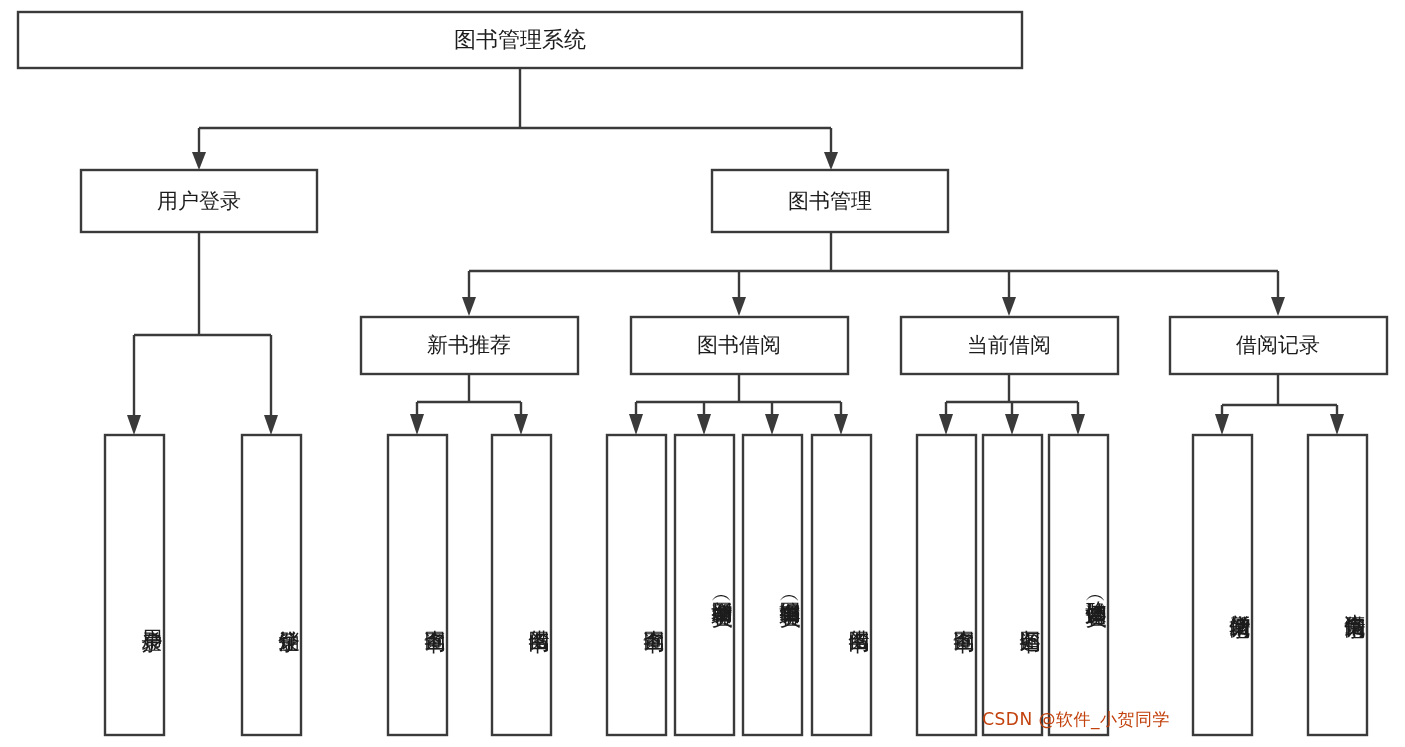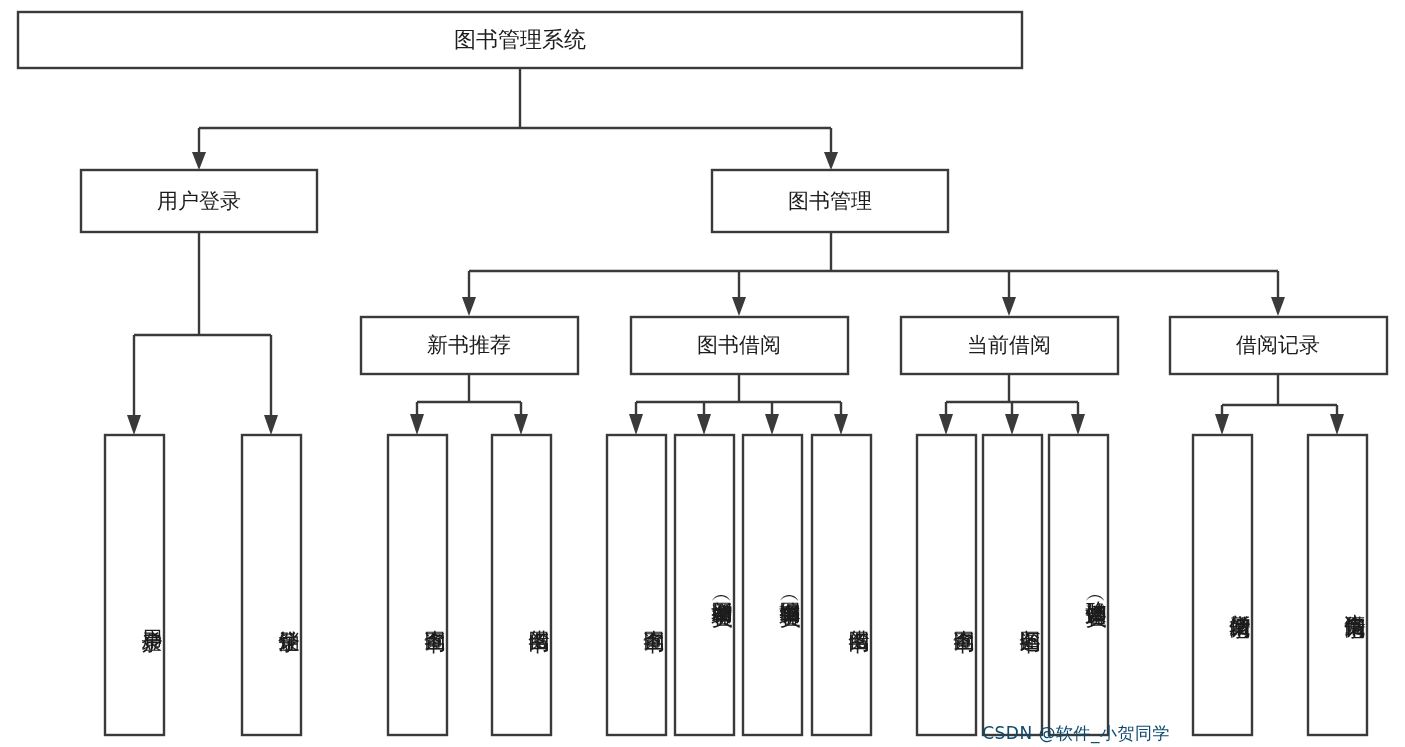--- a/index.html
+++ b/index.html
@@ -68,24 +68,24 @@
     text-align: center;
     display: flex;
     align-items: flex-start;
     justify-content: center;
     white-space: nowrap;
     pointer-events: none;
   }
   .watermark {
     position: absolute;
     right: 8px;
-    bottom: 2px;
+    bottom: 16px;
     font-family: "DejaVu Sans", "Liberation Sans", sans-serif;
     font-size: 17px;
-    color: #0c4a6e;
+    color: #c2410c;
     letter-spacing: 0.5px;
     white-space: nowrap;
   }
 </style>
 </head>
 <body>
 
 <div id="diagram-root">
 
   <svg class="flow" viewBox="0 0 1405 747">

